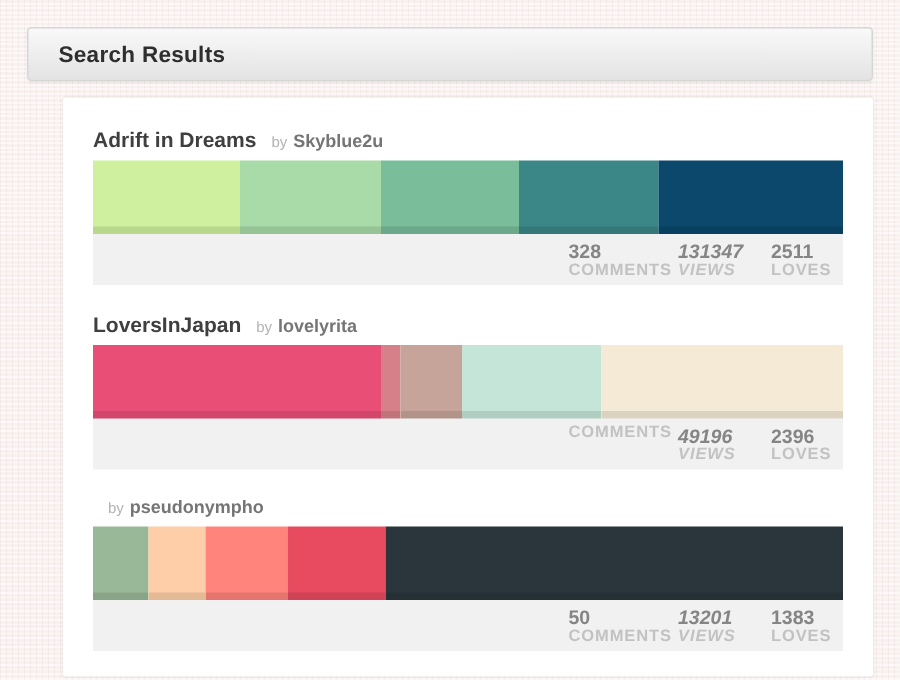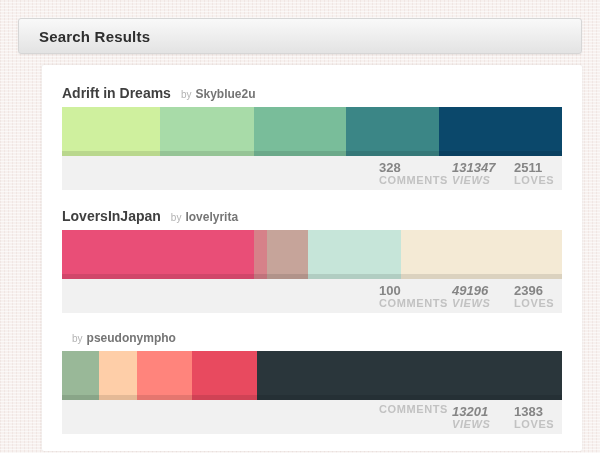--- a/index.html
+++ b/index.html
@@ -156,21 +156,20 @@
       </div>
       <div class="palette-bar">
         <div class="swatch" style="background: rgb(233, 78, 119); width: 38.3%;"></div>
         <div class="swatch" style="background: rgb(214, 129, 137); width: 2.6%;"></div>
         <div class="swatch" style="background: rgb(198, 164, 154); width: 8.3%;"></div>
         <div class="swatch" style="background: rgb(198, 229, 217); width: 18.6%;"></div>
         <div class="swatch" style="background: rgb(244, 234, 213); width: 32.2%;"></div>
       </div>
       <div class="stats-bar">
         <div class="stat-col comments">
-          <span class="stat-value">100</span>
           <span class="stat-label">COMMENTS</span>
         </div>
         <div class="stat-col views">
           <span class="stat-value">49196</span>
           <span class="stat-label">VIEWS</span>
         </div>
         <div class="stat-col loves">
           <span class="stat-value">2396</span>
           <span class="stat-label">LOVES</span>
         </div>
@@ -184,20 +183,21 @@
       </div>
       <div class="palette-bar">
         <div class="swatch" style="background: rgb(153, 184, 152); width: 7.3%;"></div>
         <div class="swatch" style="background: rgb(254, 206, 168); width: 7.7%;"></div>
         <div class="swatch" style="background: rgb(255, 132, 124); width: 11%;"></div>
         <div class="swatch" style="background: rgb(232, 74, 95); width: 12.9%;"></div>
         <div class="swatch" style="background: rgb(42, 54, 59); width: 61.1%;"></div>
       </div>
       <div class="stats-bar">
         <div class="stat-col comments">
+          <span class="stat-value">50</span>
           <span class="stat-label">COMMENTS</span>
         </div>
         <div class="stat-col views">
           <span class="stat-value">13201</span>
           <span class="stat-label">VIEWS</span>
         </div>
         <div class="stat-col loves">
           <span class="stat-value">1383</span>
           <span class="stat-label">LOVES</span>
         </div>

